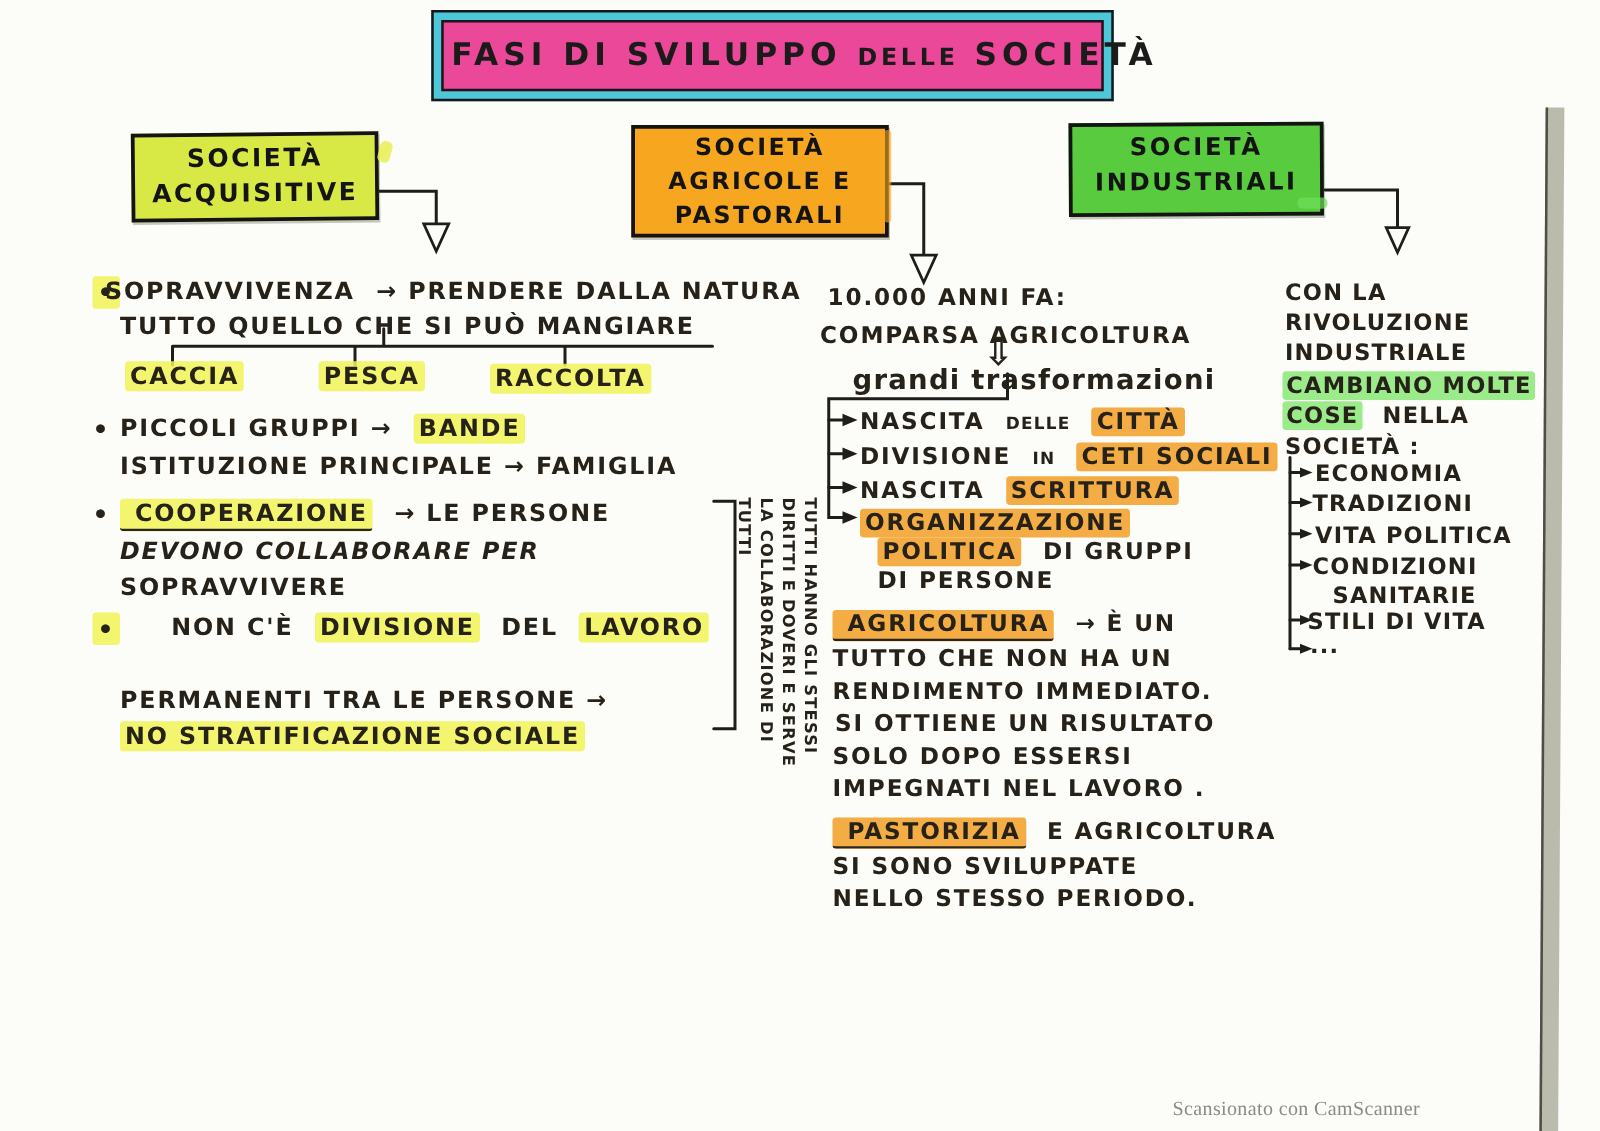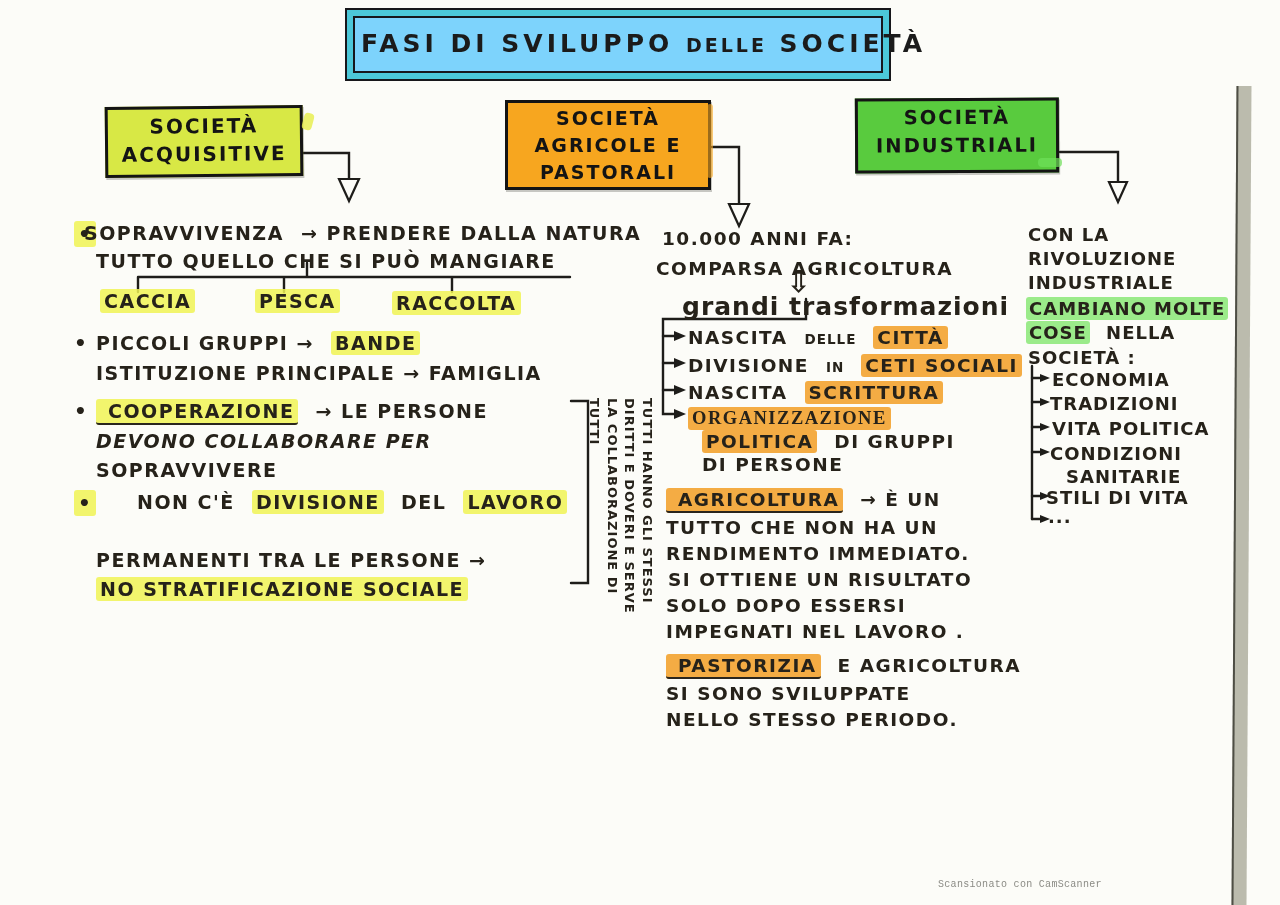--- a/index.html
+++ b/index.html
@@ -12,37 +12,37 @@
   .hw-right{font-weight:bold;color:#26221a;letter-spacing:1px;font-size:18px;}
   .seg{margin-right:9px;}
   .seg:last-child{margin-right:0;}
   .hl-y{background:rgba(240,243,85,.85);padding:1px 4px;border-radius:3px;}
   .hl-o{background:rgba(243,160,42,.88);padding:1px 4px;border-radius:3px;}
   .hl-g{background:rgba(130,230,110,.8);padding:1px 3px;border-radius:3px;}
   .ul{border-bottom:2.5px solid #2a261e;padding-left:12px;}
   .sm{font-size:13.5px;letter-spacing:1px;}
   .bullet{font-size:20px;}
   .title-outer{border:2px solid #17171b;background:#4cc8d9;padding:6px;width:530px;}
-  .title-inner{border:2.5px solid #17171b;background:#7dd3fc;text-align:center;
+  .title-inner{border:2.5px solid #17171b;background:#ec4899;text-align:center;
                font-size:25px;font-weight:bold;letter-spacing:4px;color:#1b1b1b;
                padding:11px 6px 13px 6px;}
   .title-sm{font-size:19px;letter-spacing:3px;}
   .cat-box{border:3px solid #141414;text-align:center;font-weight:bold;color:#141414;
            letter-spacing:2px;box-shadow:1px 2px 0 rgba(40,40,30,.25);}
   .note-rot{transform:rotate(90deg);transform-origin:top left;font-weight:bold;
             color:#26221a;font-size:13px;line-height:17.5px;letter-spacing:1px;}
-  .trans{font-weight:600;color:#26221a;font-size:25px;letter-spacing:1px;}
+  .trans{font-weight:600;color:#26221a;font-size:22px;letter-spacing:1px;}
   svg.lines{position:absolute;left:0;top:0;pointer-events:none;}
   svg.lines path{stroke:#1e1d1a;stroke-width:2.4;fill:none;stroke-linecap:round;}
   svg.lines .head{fill:#fcfcf8;stroke:#1e1d1a;stroke-width:2.2;}
   svg.lines .tick{fill:#1e1d1a;stroke:none;}
   svg.lines .thin{stroke-width:1.8;}
   .edge-strip{background:#b8b8aa;border-left:2.5px solid #45453c;opacity:.95;}
   .smudge{border-radius:4px;}
-  .watermark{font-family:Liberation Mono, monospace;font-size:10px;color:#8b8b85;
+  .watermark{font-family:Liberation Serif, serif;font-size:16px;color:#8b8b85;
              letter-spacing:.3px;}
 </style>
 </head>
 <body>
 
 <div id="page">
 
   <svg class="lines" width="1280" height="905">
 
     <path class="thin" d="M702 21 C760 41 795 35 846 19"></path>
@@ -161,21 +161,21 @@
   </div>
   <div class="abs hw-mid" style="left:688px;top:355px;">
     <span class="seg">DIVISIONE</span>
     <span class="seg sm">IN</span>
     <span class="seg hl-o">CETI SOCIALI</span>
   </div>
   <div class="abs hw-mid" style="left:688px;top:382px;">
     <span class="seg">NASCITA</span>
     <span class="seg hl-o">SCRITTURA</span>
   </div>
-  <div class="abs hw-mid hl-o" style="left:688px;top:407px;font-family:Liberation Serif, serif;">ORGANIZZAZIONE</div>
+  <div class="abs hw-mid hl-o" style="left:688px;top:407px;">ORGANIZZAZIONE</div>
   <div class="abs hw-mid" style="left:702px;top:431px;">
     <span class="seg hl-o">POLITICA</span>
     <span class="seg">DI GRUPPI</span>
   </div>
   <div class="abs hw-mid" style="left:702px;top:454px;">DI PERSONE</div>
 
   <div class="abs hw-mid" style="left:666px;top:489px;">
     <span class="seg hl-o ul">AGRICOLTURA</span>
     <span class="seg">→ È UN</span>
   </div>

